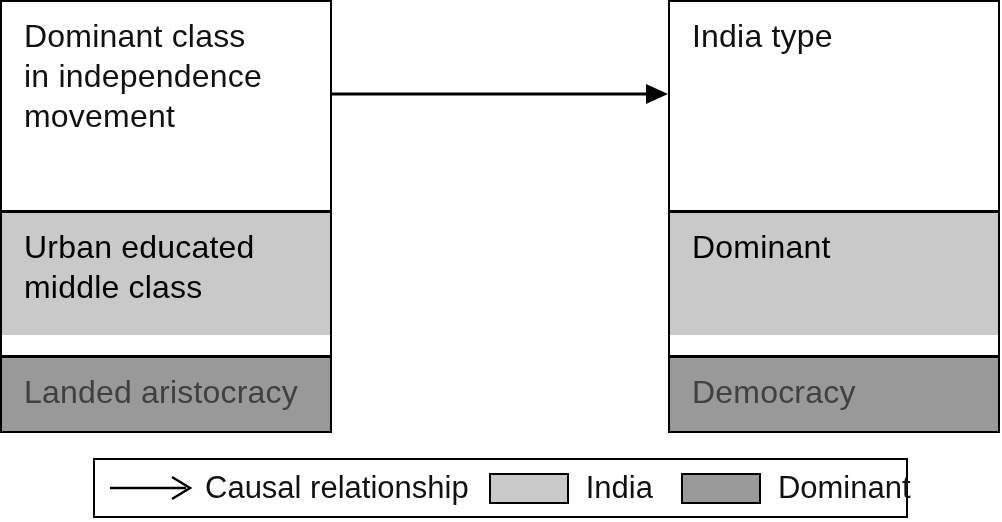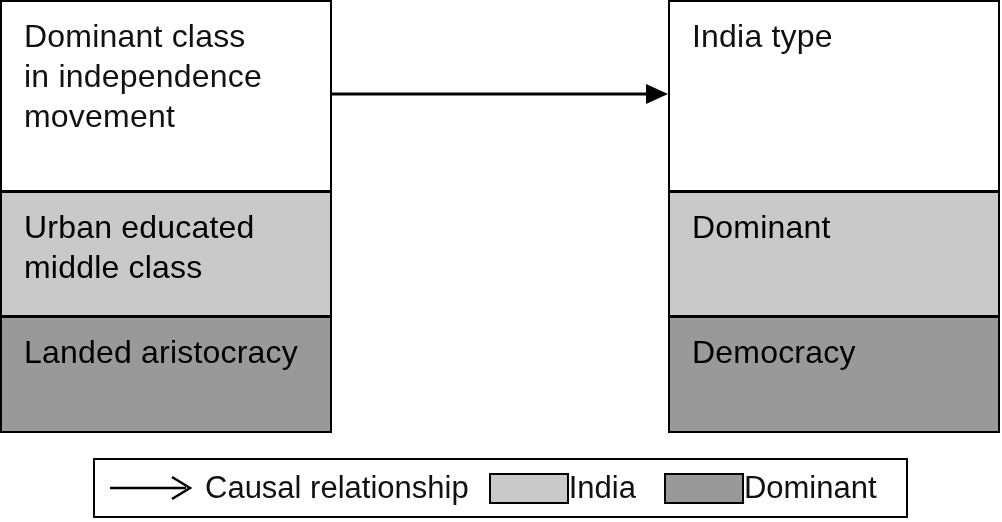--- a/index.html
+++ b/index.html
@@ -18,20 +18,21 @@
   }
   .box {
     position: absolute;
     top: 0;
     height: 433px;
     border: 2px solid #000000;
     box-sizing: border-box;
     display: flex;
     flex-direction: column;
     background: #ffffff;
+    gap: 20px;
   }
   .box.left  { left: 0px;   width: 332px; }
   .box.right { left: 668px; width: 332px; }
   .cell {
     box-sizing: border-box;
     padding: 14px 10px 0 22px;
     font-size: 32px;
     line-height: 40px;
     white-space: pre-line;
     letter-spacing: 0.2px;
@@ -44,21 +45,21 @@
   .cell.row-india {
     height: 125px;
     background: #c9c9c9;
     border-top: 3px solid #000000;
     color: #000000;
   }
   .cell.row-pakistan {
     flex: 1;
     background: #999999;
     border-top: 3px solid #000000;
-    color: #000000;
+    color: #404040;
   }
   .main-arrow {
     position: absolute;
     left: 332px;
     top: 79px;
     width: 336px;
     height: 30px;
   }
   .legend {
     position: absolute;
@@ -84,21 +85,21 @@
   .swatch {
     display: inline-block;
     width: 80px;
     height: 31px;
     border: 2px solid #000000;
     box-sizing: border-box;
     flex: 0 0 auto;
   }
   .swatch.india    { background: #c9c9c9; margin-left: 20px; }
   .swatch.pakistan { background: #999999; margin-left: 28px; }
-  .swatch-label { }
+  .swatch-label { margin-left: 17px; }
 </style>
 </head>
 <body>
 
 <div class="canvas">
 
   <div class="box left">
     <div class="cell header">Dominant class
 in independence
 movement</div>

